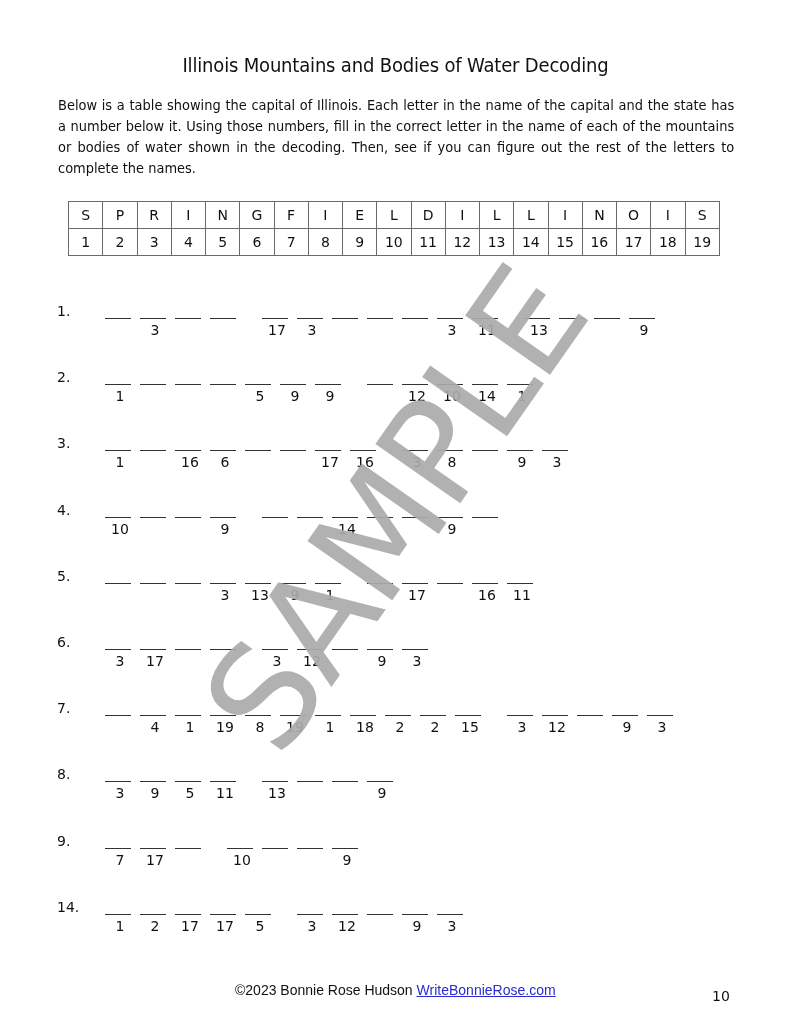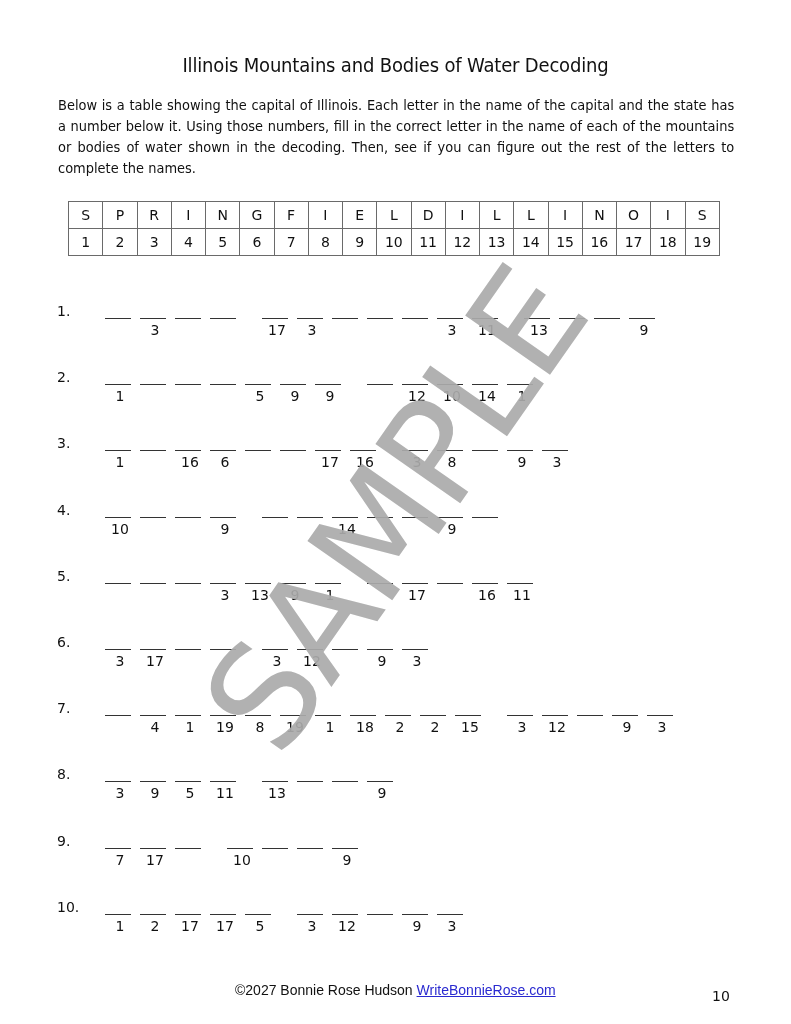--- a/index.html
+++ b/index.html
@@ -337,21 +337,21 @@
       <div class="blank" style="left: 227px; top: 848px;"></div>
       <div class="num" style="left: 222px; top: 852px;">10</div>
       <div class="blank" style="left: 262px; top: 848px;"></div>
       <div class="num" style="left: 257px; top: 852px;"></div>
       <div class="blank" style="left: 297px; top: 848px;"></div>
       <div class="num" style="left: 292px; top: 852px;"></div>
       <div class="blank" style="left: 332px; top: 848px;"></div>
       <div class="num" style="left: 327px; top: 852px;">9</div>
     </div>
     <div>
-      <div class="row-label" style="top: 899px;">10.</div>
+      <div class="row-label" style="top: 899px;">14.</div>
       <div class="blank" style="left: 105px; top: 914px;"></div>
       <div class="num" style="left: 100px; top: 918px;">1</div>
       <div class="blank" style="left: 140px; top: 914px;"></div>
       <div class="num" style="left: 135px; top: 918px;">2</div>
       <div class="blank" style="left: 175px; top: 914px;"></div>
       <div class="num" style="left: 170px; top: 918px;">17</div>
       <div class="blank" style="left: 210px; top: 914px;"></div>
       <div class="num" style="left: 205px; top: 918px;">17</div>
       <div class="blank" style="left: 245px; top: 914px;"></div>
       <div class="num" style="left: 240px; top: 918px;">5</div>
@@ -364,15 +364,15 @@
       <div class="blank" style="left: 402px; top: 914px;"></div>
       <div class="num" style="left: 397px; top: 918px;">9</div>
       <div class="blank" style="left: 437px; top: 914px;"></div>
       <div class="num" style="left: 432px; top: 918px;">3</div>
     </div>
   </div>
 
 <div class="watermark">SAMPLE</div>
 
 <div class="footer">
-  <span>©2027 Bonnie Rose Hudson </span><a>WriteBonnieRose.com</a>
+  <span>©2023 Bonnie Rose Hudson </span><a>WriteBonnieRose.com</a>
 </div>
 <div class="page-num">10</div>
 
 </body></html>

